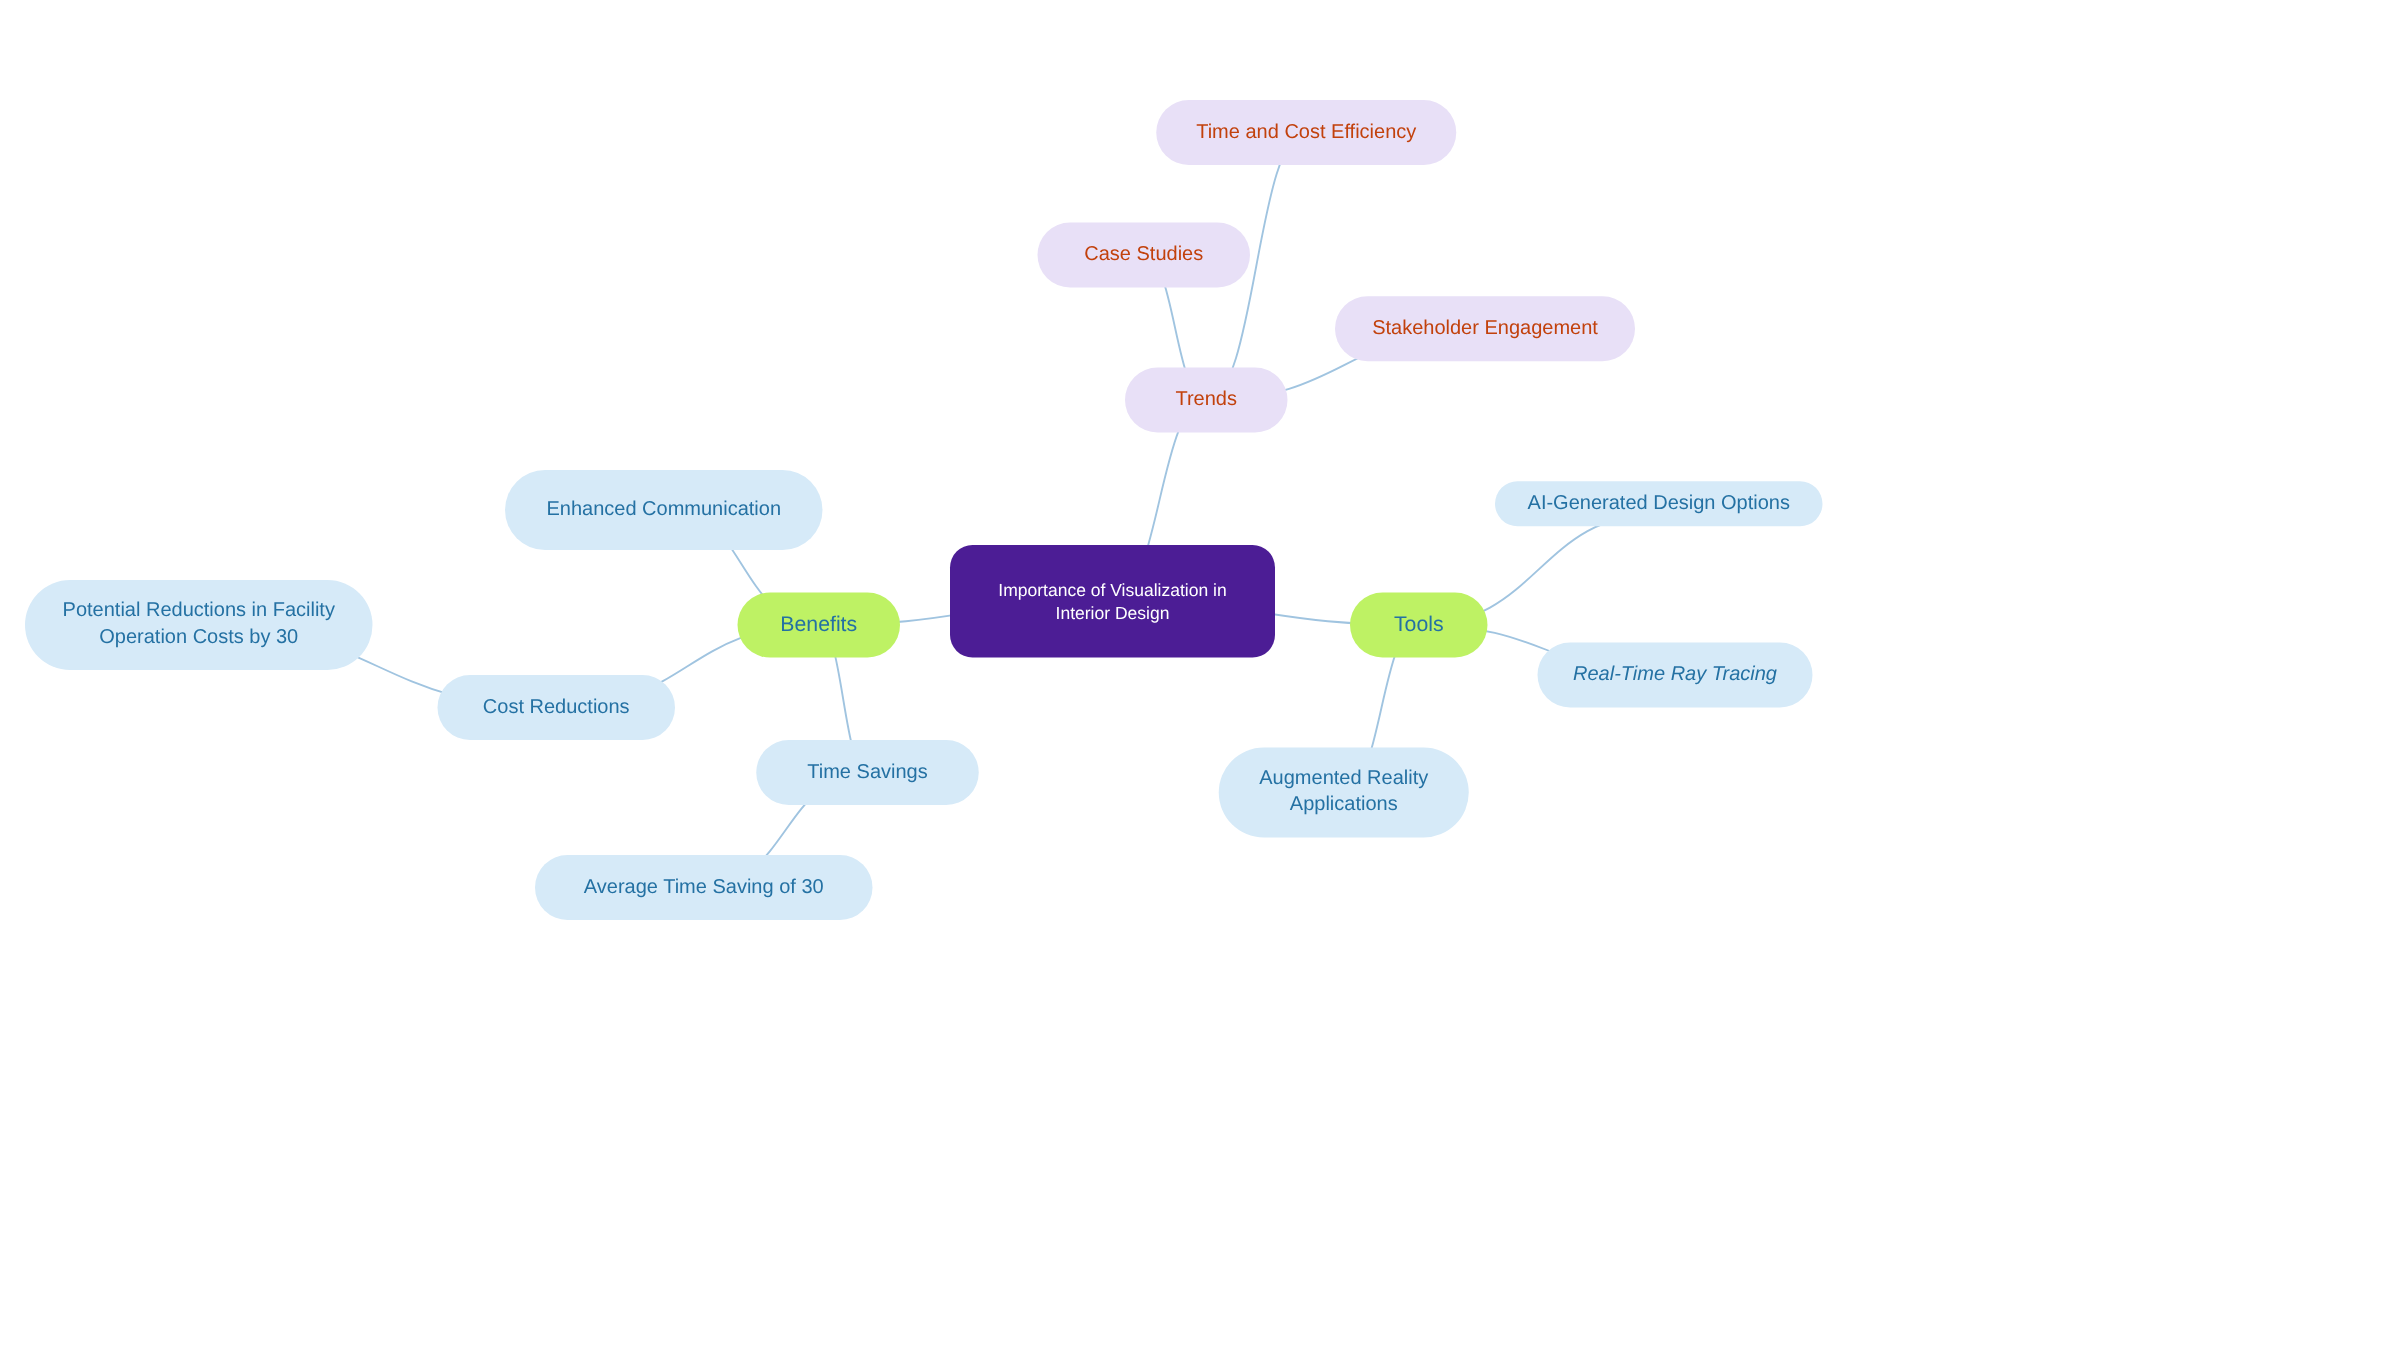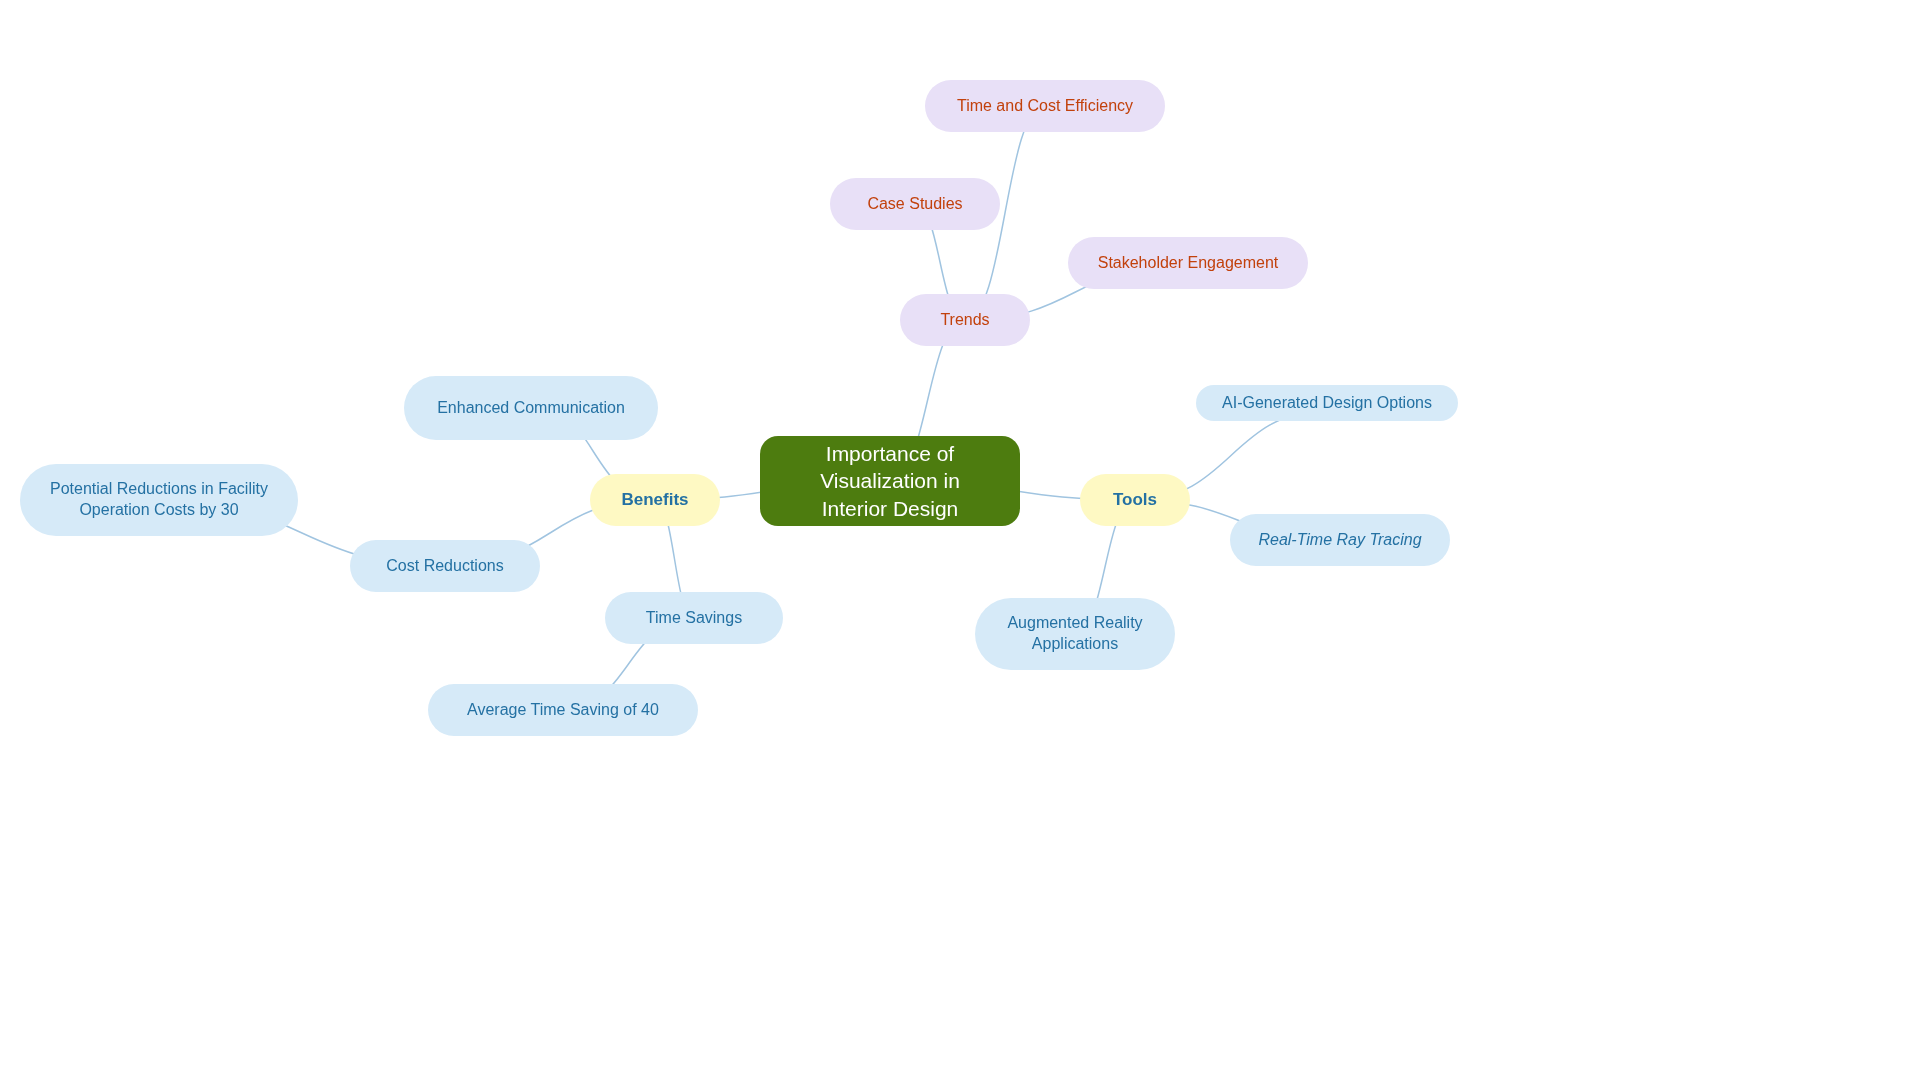--- a/index.html
+++ b/index.html
@@ -23,43 +23,43 @@
       display: flex;
       align-items: center;
       justify-content: center;
       text-align: center;
       border-radius: 50px;
       font-size: 16px;
       line-height: 1.3;
       padding: 12px 22px;
     }
     .node-center {
-      background: #4d7c0f;
+      background: #4c1d95;
       color: #ffffff;
-      font-size: 21px;
+      font-size: 14px;
       font-weight: 500;
       border-radius: 18px;
       width: 260px;
       height: 90px;
     }
     .node-blue {
       background: #d6eaf8;
       color: #2471a3;
       border: none;
     }
     .node-purple {
       background: #e8e0f7;
       color: #c2410c;
       border: none;
     }
     .node-blue-mid {
-      background: #fef9c3;
+      background: #bef264;
       color: #2471a3;
       font-size: 17px;
-      font-weight: 700;
+      font-weight: 400;
     }
   </style>
 </head>
 <body>
 
 <svg class="connections">
 <path d="M 890 481 C 927.5 481, 927.5 320, 965 320" stroke="#a0c4e0" stroke-width="1.5" fill="none"></path>
     <path d="M 965 320 C 1005 320, 1005 106, 1045 106" stroke="#a0c4e0" stroke-width="1.5" fill="none"></path>
     <path d="M 965 320 C 940 320, 940 204, 915 204" stroke="#a0c4e0" stroke-width="1.5" fill="none"></path>
     <path d="M 965 320 C 1076.5 320, 1076.5 263, 1188 263" stroke="#a0c4e0" stroke-width="1.5" fill="none"></path>
@@ -79,18 +79,18 @@
 <div class="node node-center" style="left: 760px; top: 436px; width: 260px; height: 90px;">Importance of Visualization in<br>Interior Design</div>
     <div class="node node-purple" style="left: 925px; top: 80px; width: 240px; height: 52px;">Time and Cost Efficiency</div>
     <div class="node node-purple" style="left: 830px; top: 178px; width: 170px; height: 52px;">Case Studies</div>
     <div class="node node-purple" style="left: 900px; top: 294px; width: 130px; height: 52px;">Trends</div>
     <div class="node node-purple" style="left: 1068px; top: 237px; width: 240px; height: 52px;">Stakeholder Engagement</div>
     <div class="node node-blue node-blue-mid" style="left: 590px; top: 474px; width: 130px; height: 52px;">Benefits</div>
     <div class="node node-blue" style="left: 404px; top: 376px; width: 254px; height: 64px;">Enhanced Communication</div>
     <div class="node node-blue" style="left: 350px; top: 540px; width: 190px; height: 52px;">Cost Reductions</div>
     <div class="node node-blue" style="left: 20px; top: 464px; width: 278px; height: 72px;">Potential Reductions in Facility<br>Operation Costs by 30</div>
     <div class="node node-blue" style="left: 605px; top: 592px; width: 178px; height: 52px;">Time Savings</div>
-    <div class="node node-blue" style="left: 428px; top: 684px; width: 270px; height: 52px;">Average Time Saving of 40</div>
+    <div class="node node-blue" style="left: 428px; top: 684px; width: 270px; height: 52px;">Average Time Saving of 30</div>
     <div class="node node-blue node-blue-mid" style="left: 1080px; top: 474px; width: 110px; height: 52px;">Tools</div>
     <div class="node node-blue" style="left: 1196px; top: 385px; width: 262px; height: 36px;">AI-Generated Design Options</div>
     <div class="node node-blue" style="left: 1230px; top: 514px; width: 220px; height: 52px; font-style: italic;">Real-Time Ray Tracing</div>
     <div class="node node-blue" style="left: 975px; top: 598px; width: 200px; height: 72px;">Augmented Reality<br>Applications</div>
   </div>
 
 </body></html>

